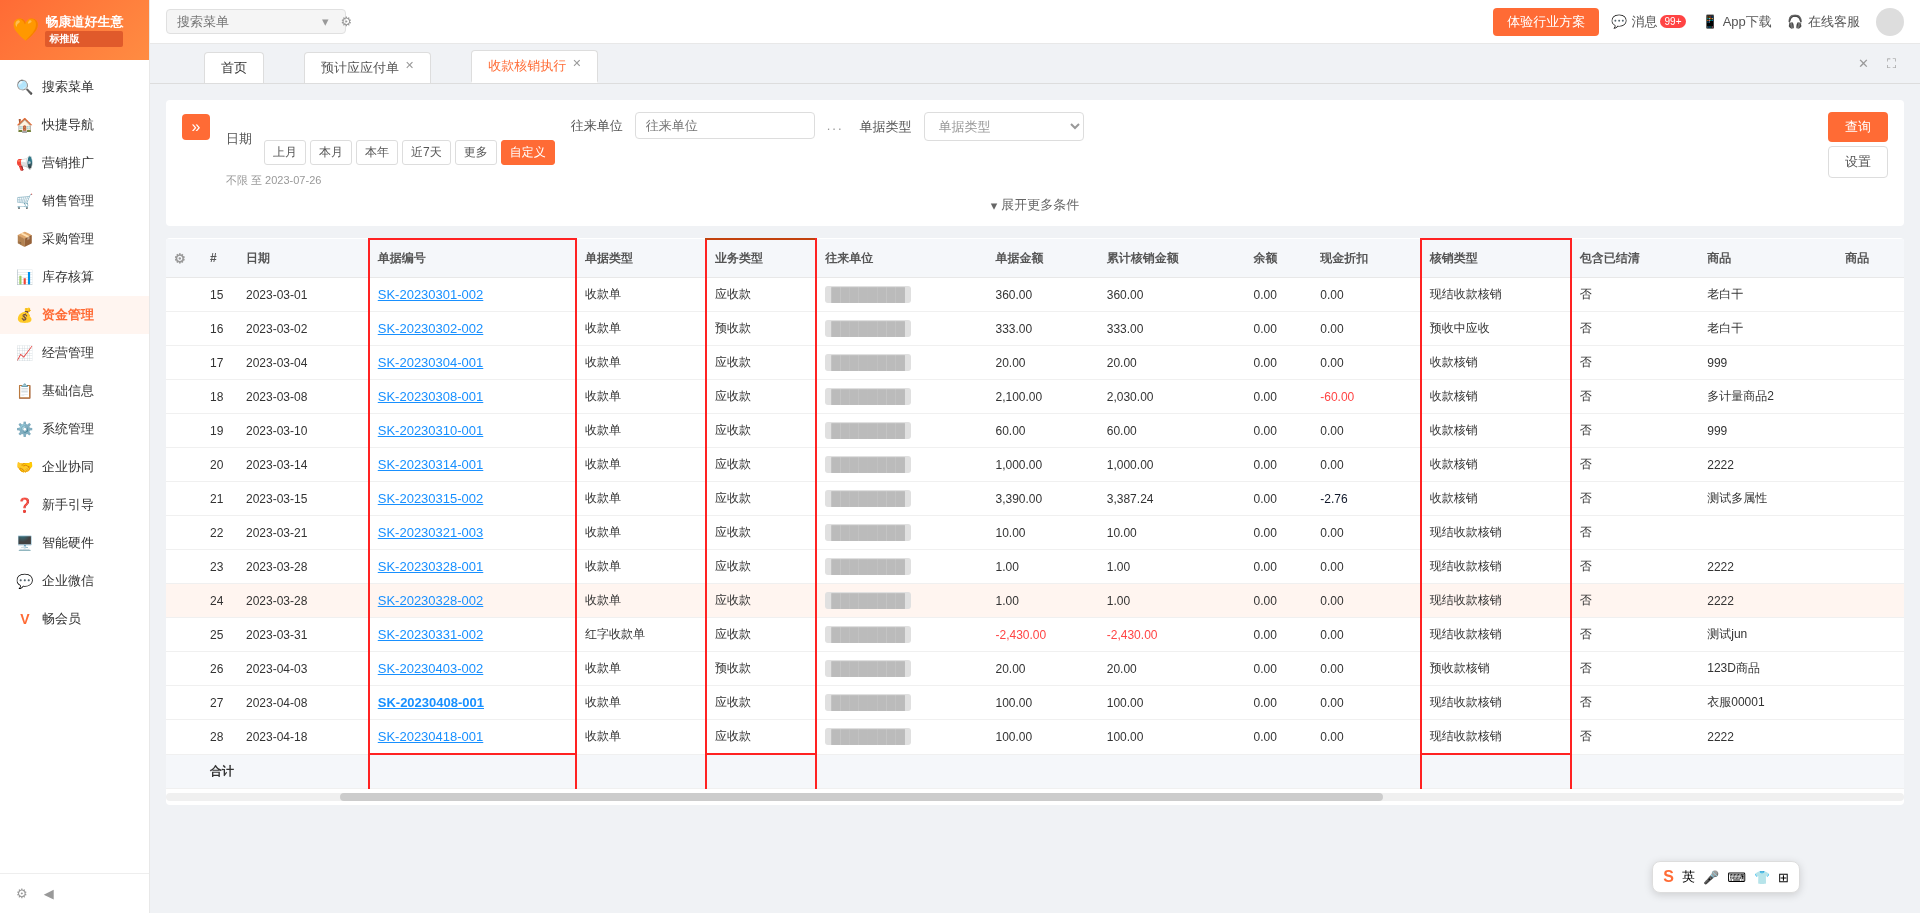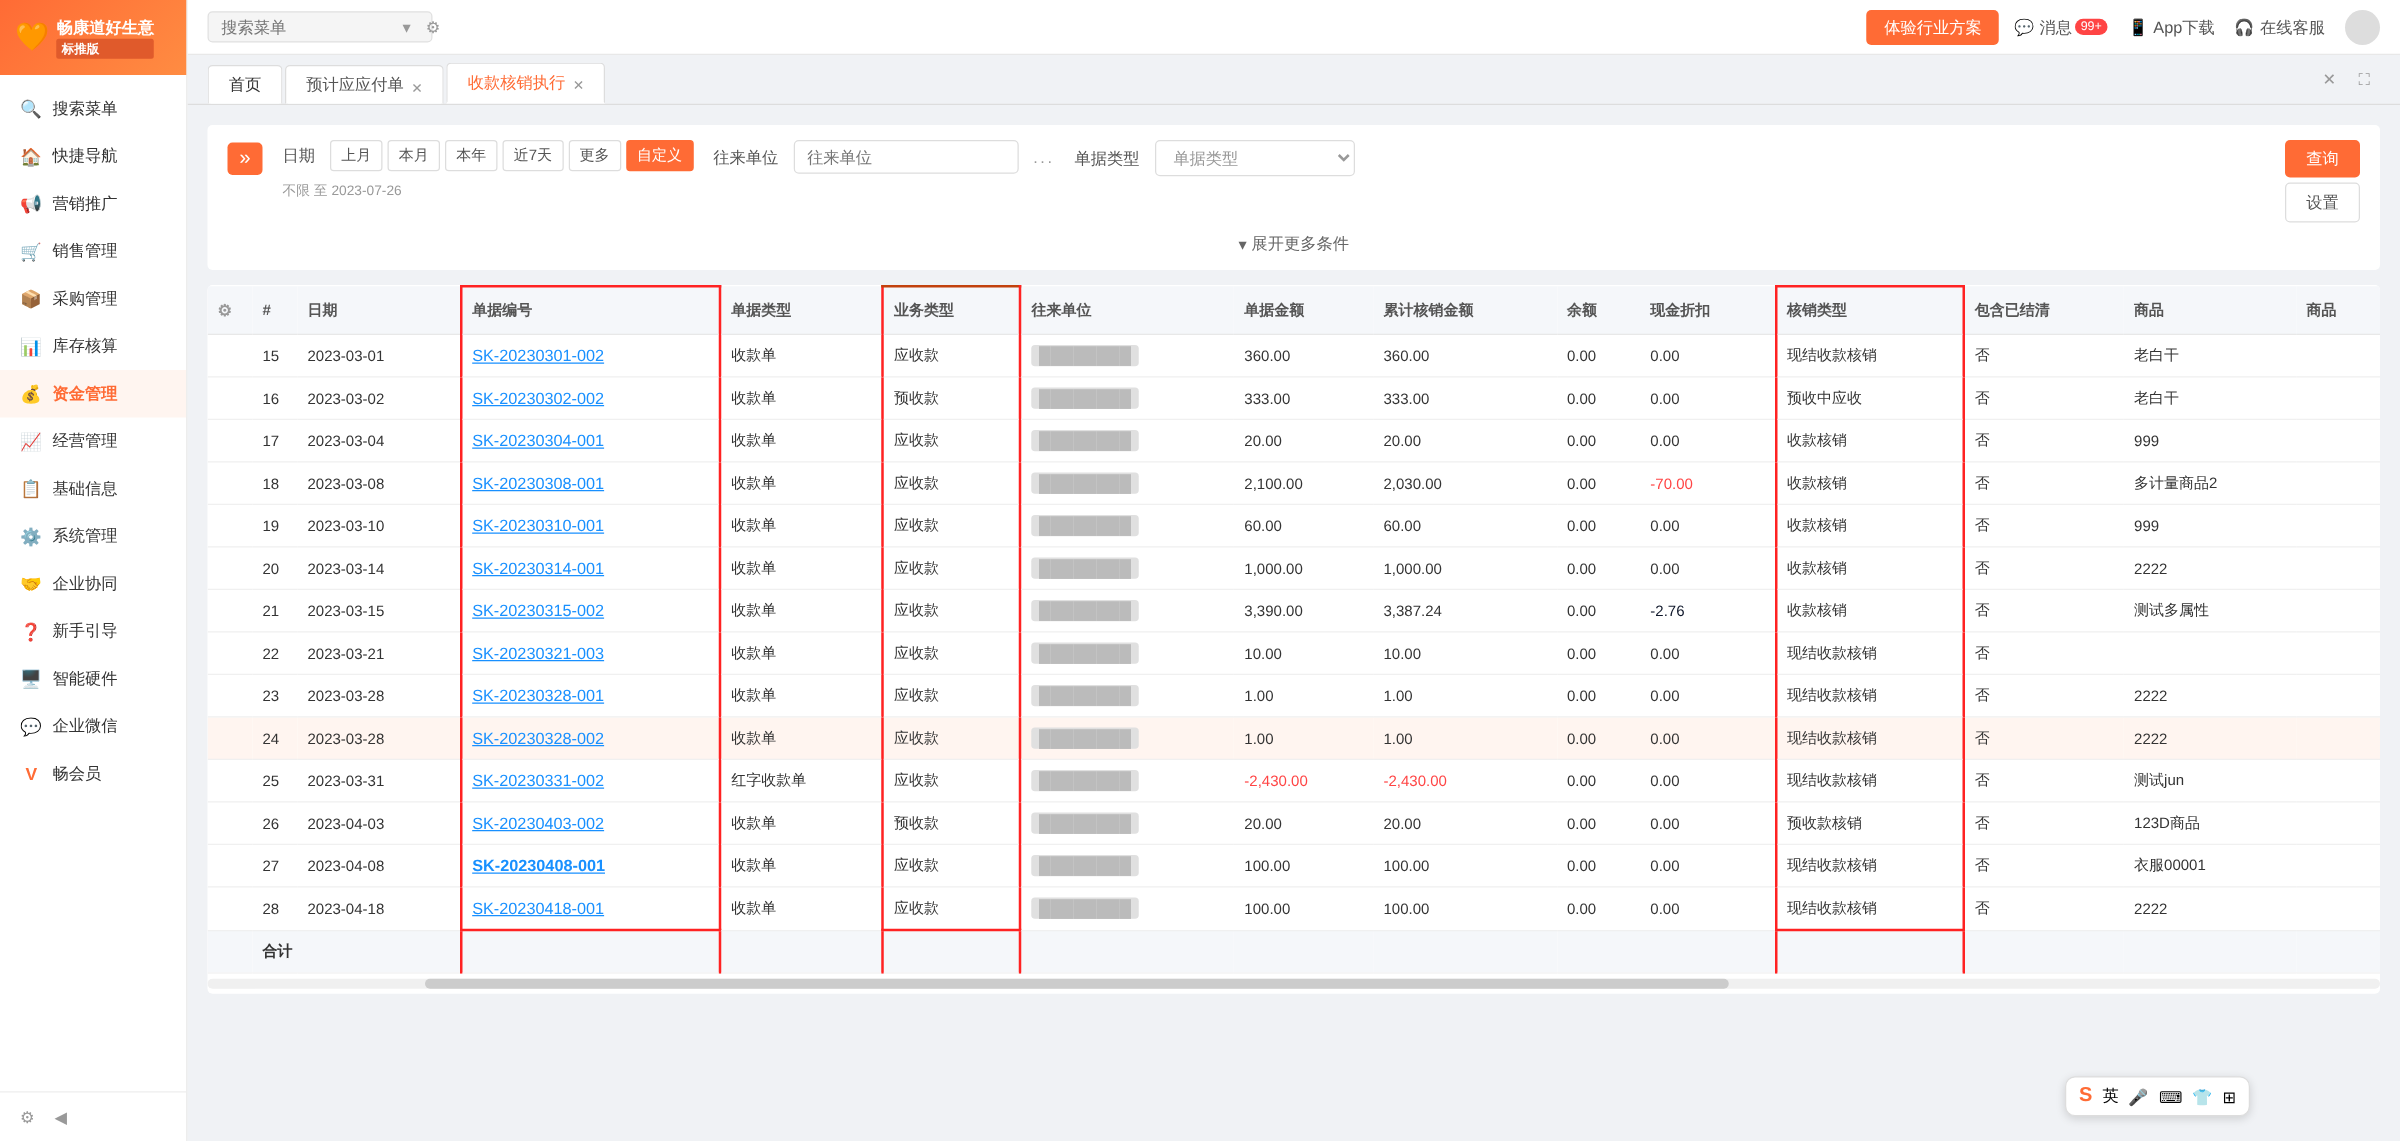--- a/index.html
+++ b/index.html
@@ -21,40 +21,40 @@
     
     .topbar { height: 44px; background: #fff; display: flex; align-items: center; padding: 0 16px; border-bottom: 1px solid #e8e8e8; gap: 12px; }
     .topbar-breadcrumb { display: flex; align-items: center; gap: 4px; flex: 1; }
     .topbar-search { background: #f5f5f5; border: 1px solid #e0e0e0; border-radius: 4px; padding: 4px 40px 4px 10px; width: 180px; outline: none; color: #999; }
     .topbar-actions { display: flex; align-items: center; gap: 16px; color: #555; }
     .topbar-btn-orange { background: #ff6b35; color: white; border: none; padding: 5px 14px; border-radius: 4px; cursor: pointer; font-size: 13px; }
     .badge { background: #ff4444; color: white; border-radius: 10px; font-size: 10px; padding: 1px 5px; margin-left: 2px; }
 
     
     .tabbar { height: 40px; background: #f0f2f5; display: flex; align-items: flex-end; padding: 0 16px; gap: 2px; border-bottom: 1px solid #ddd; }
-    .tab { padding: 6px 16px; background: #fff; border: 1px solid #ddd; border-bottom: none; border-radius: 4px 4px 0 0; cursor: pointer; color: #555; font-size: 13px; display: flex; align-items: flex-end; gap: 6px; }
+    .tab { padding: 6px 16px; background: #fff; border: 1px solid #ddd; border-bottom: none; border-radius: 4px 4px 0 0; cursor: pointer; color: #555; font-size: 13px; display: flex; align-items: flex-start; gap: 6px; margin-left: 38px; }
     .tab.active { background: #fff; color: #ff6b35; border-bottom: 2px solid #fff; z-index: 1; }
     .tab-close { color: #999; font-size: 11px; cursor: pointer; }
     .tab-home { color: #333; font-weight: normal; }
 
     
     .content { flex: 1; overflow: auto; padding: 16px; background: #f0f2f5; }
     .page-header { display: flex; align-items: center; justify-content: space-between; margin-bottom: 12px; }
     .page-title { font-size: 18px; font-weight: bold; color: #333; }
     .page-actions { display: flex; gap: 8px; }
     .btn-outline { border: 1px solid #ddd; background: #fff; padding: 4px 12px; border-radius: 4px; cursor: pointer; color: #555; display: flex; align-items: center; gap: 4px; font-size: 12px; }
     .btn-orange { background: #ff6b35; color: white; border: none; padding: 6px 16px; border-radius: 4px; cursor: pointer; font-size: 13px; }
     .btn-white { background: #fff; color: #555; border: 1px solid #ddd; padding: 6px 16px; border-radius: 4px; cursor: pointer; font-size: 13px; }
 
     
     .filter-card { background: #fff; border-radius: 4px; padding: 12px 16px; margin-bottom: 12px; }
     .filter-row { display: flex; align-items: center; gap: 12px; }
     .filter-label { color: #555; white-space: nowrap; }
     .filter-date-btns { display: flex; gap: 4px; }
-    .filter-date-btn { padding: 3px 8px; border: 1px solid #ddd; border-radius: 3px; cursor: pointer; background: #fff; color: #555; font-size: 12px; }
+    .filter-date-btn { padding: 3px 8px; border: 1px solid #ddd; border-radius: 3px; cursor: pointer; background: #fff; color: #555; font-size: 12px; margin-top: 28px; }
     .filter-date-btn.custom { background: #ff6b35; color: white; border-color: #ff6b35; }
     .filter-date-range { color: #999; font-size: 11px; margin-top: 2px; }
     .filter-input { border: 1px solid #ddd; border-radius: 4px; padding: 5px 10px; outline: none; color: #999; width: 180px; }
     .filter-select { border: 1px solid #ddd; border-radius: 4px; padding: 5px 10px; outline: none; color: #999; width: 160px; background: #fff; }
     .filter-dots { color: #999; letter-spacing: 2px; }
     .expand-btn { display: flex; align-items: center; gap: 4px; color: #666; cursor: pointer; font-size: 12px; border: none; background: none; }
     .filter-section { display: flex; flex-direction: column; gap: 6px; }
 
     
     .table-card { background: #fff; border-radius: 4px; overflow: hidden; }
@@ -344,21 +344,21 @@
       <td>2023-03-08</td>
       <td style="border-left:2px solid #ff2222;border-right:2px solid #ff2222;">
         <span class="link">SK-20230308-001</span>
       </td>
       <td>收款单</td>
       <td style="border-left:2px solid #ff2222;border-right:2px solid #ff2222;">应收款</td>
       <td><span style="color:#bbb;background:#e0e0e0;border-radius:3px;padding:1px 6px;">████████</span></td>
       <td style="">2,100.00</td>
       <td style="">2,030.00</td>
       <td>0.00</td>
-      <td style="color:#ff4444;">-70.00</td>
+      <td style="color:#ff4444;">-60.00</td>
       <td style="border-left:2px solid #ff2222;border-right:2px solid #ff2222;">收款核销</td>
       <td>否</td>
       <td>多计量商品2</td>
       <td></td>
     </tr>
               <tr>
       <td></td>
       <td>19</td>
       <td>2023-03-10</td>
       <td style="border-left:2px solid #ff2222;border-right:2px solid #ff2222;">

